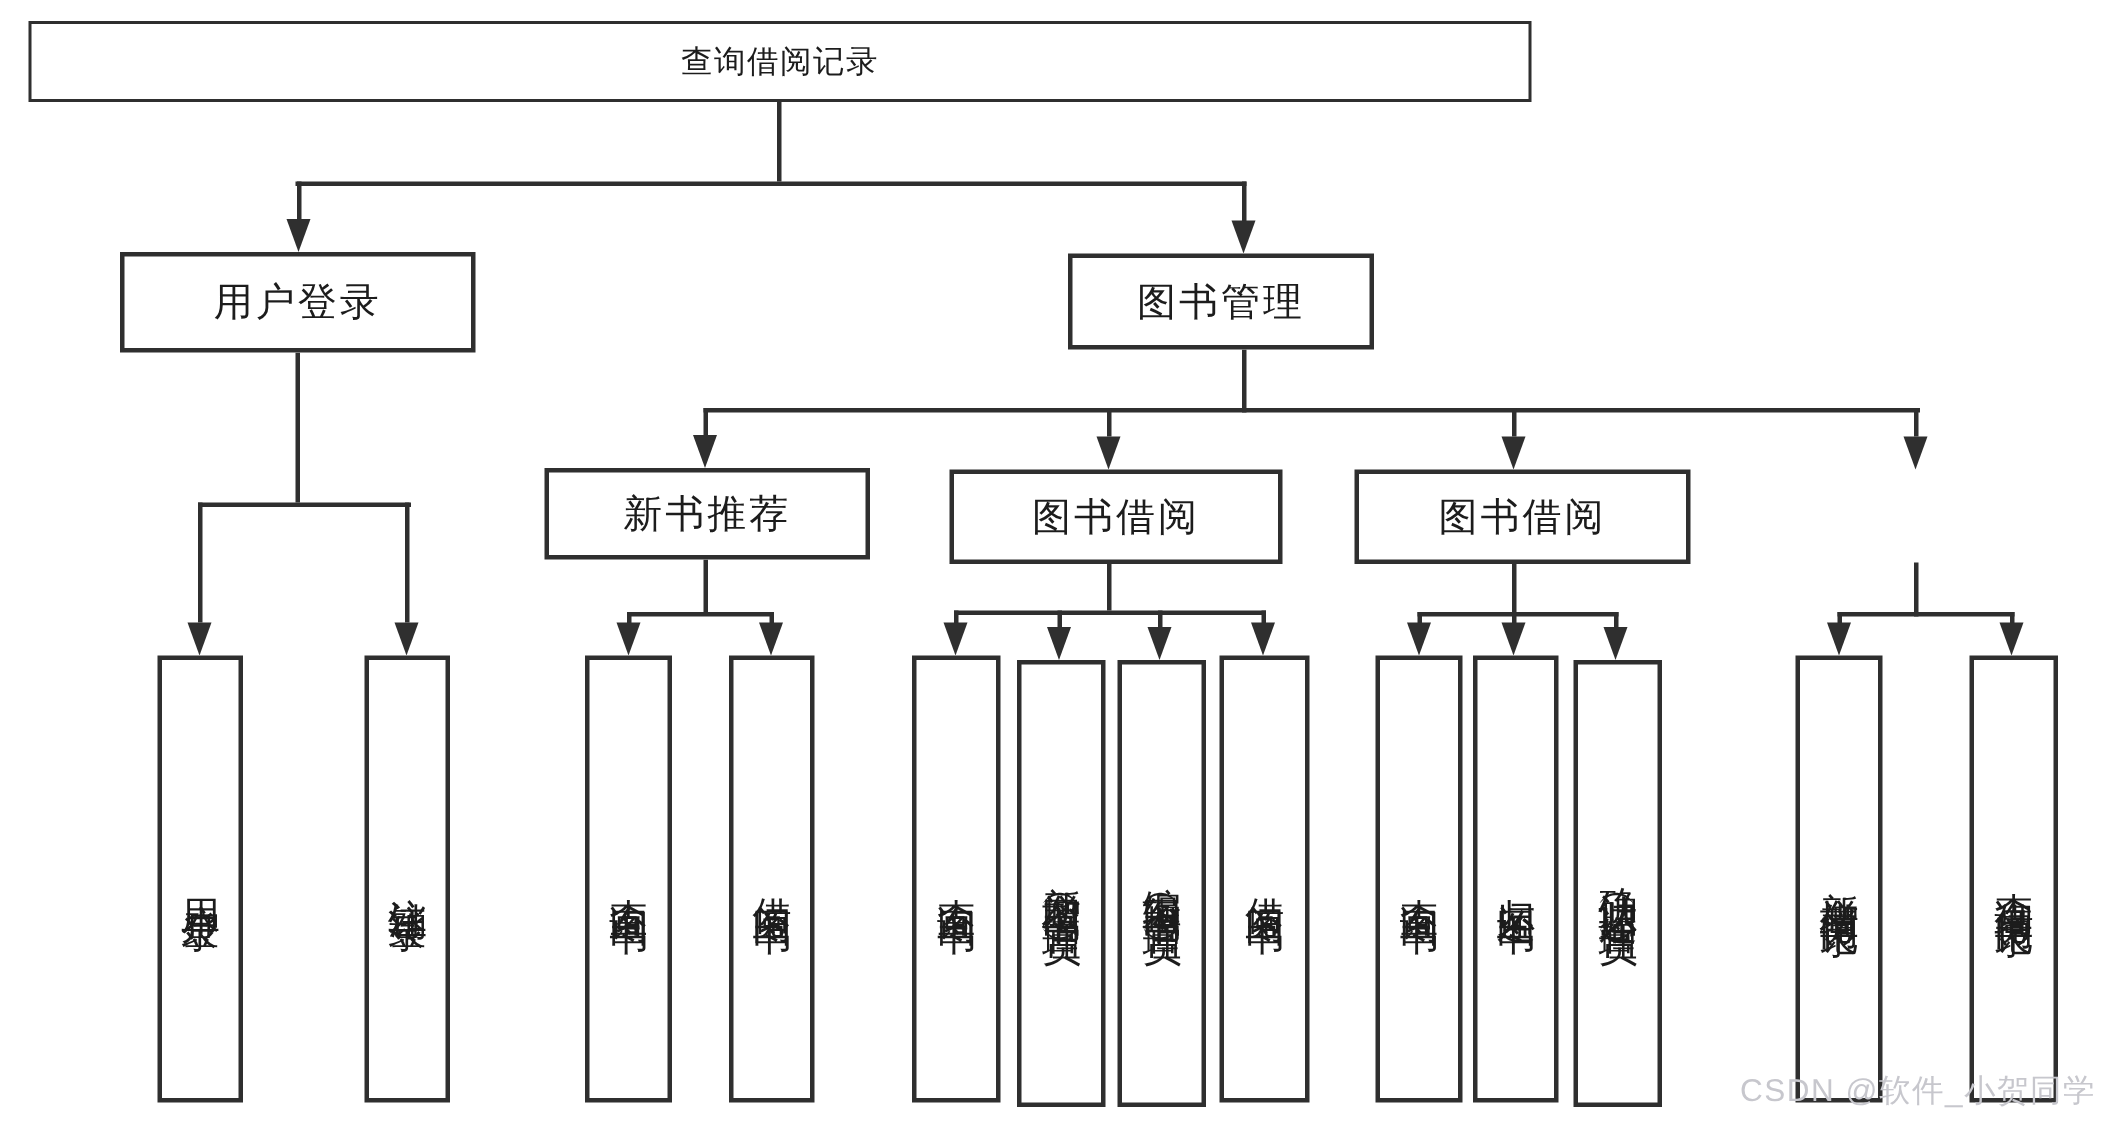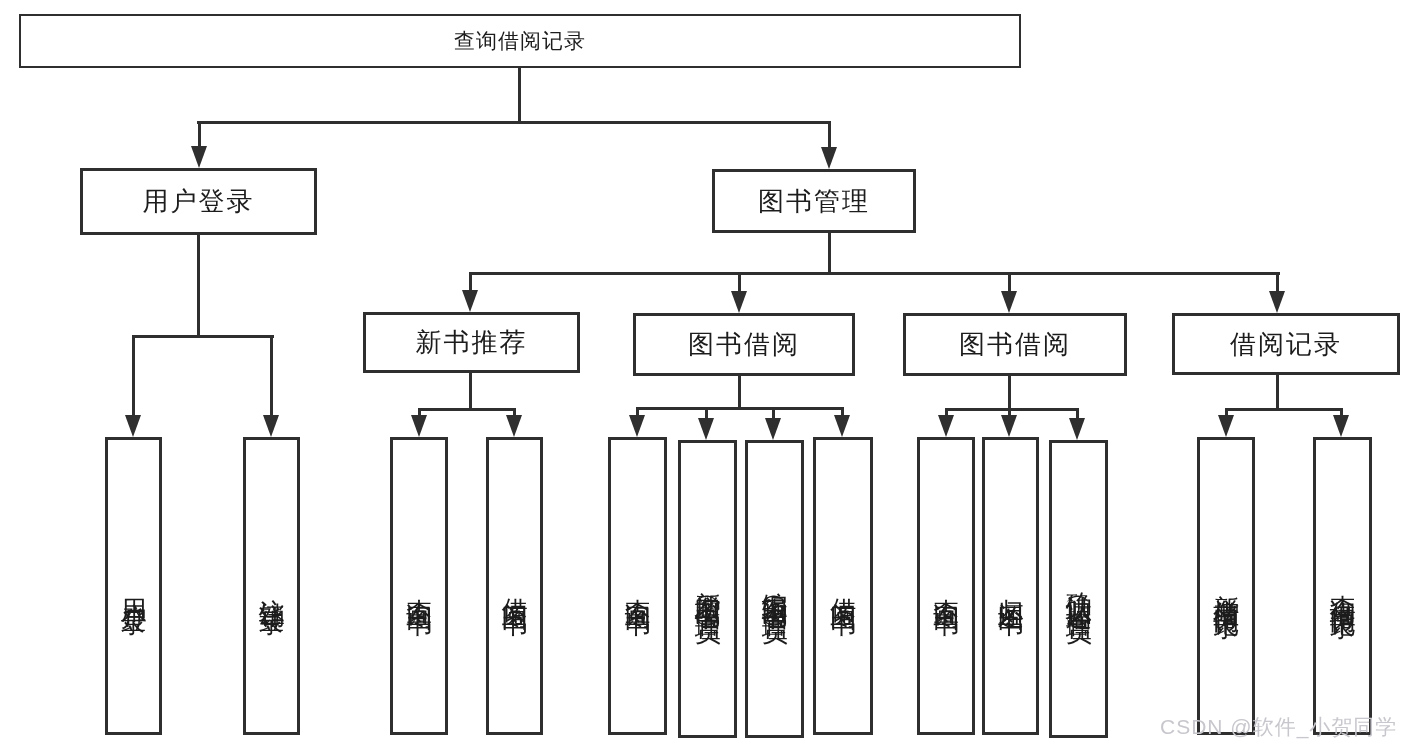--- a/index.html
+++ b/index.html
@@ -68,23 +68,20 @@
   <div class="arrow" style="left:1269px;top:291px;"></div>
 
   <div class="box" style="left:363px;top:312px;width:217px;height:61px;">
     <span>新书推荐</span>
   </div>
   <div class="box" style="left:633px;top:313px;width:222px;height:63px;">
     <span>图书借阅</span>
   </div>
   <div class="box" style="left:903px;top:313px;width:224px;height:63px;">
     <span>图书借阅</span>
-  </div>
-  <div class="box" style="left:1172px;top:313px;width:228px;height:62px;">
-    <span>借阅记录</span>
   </div>
 
   <div class="vline" style="left:469px;top:373px;width:3px;height:35px;"></div>
   <div class="hline" style="left:418px;top:408px;width:98px;height:3px;"></div>
   <div class="vline" style="left:418px;top:408px;width:3px;height:10px;"></div>
   <div class="arrow" style="left:411px;top:415px;"></div>
   <div class="vline" style="left:513px;top:408px;width:3px;height:10px;"></div>
   <div class="arrow" style="left:506px;top:415px;"></div>
 
   <div class="vline" style="left:738px;top:376px;width:3px;height:31px;"></div>

